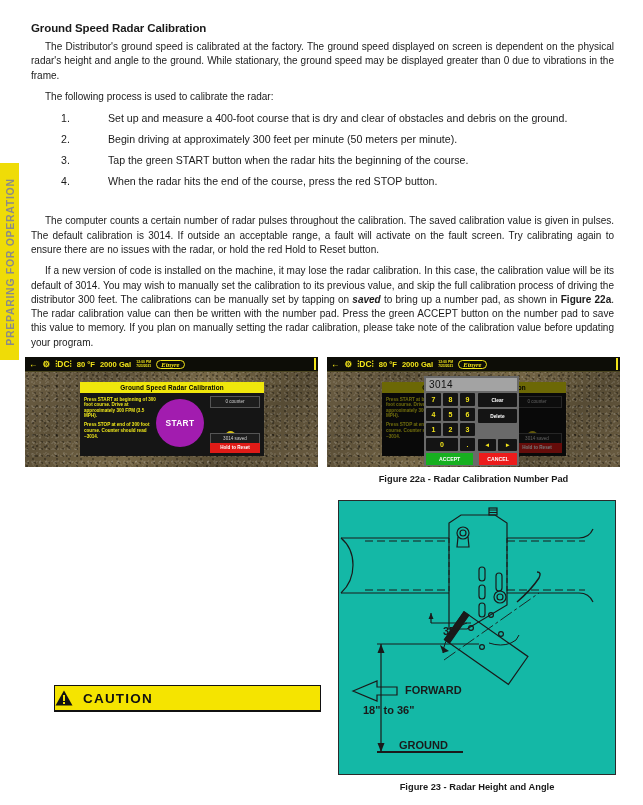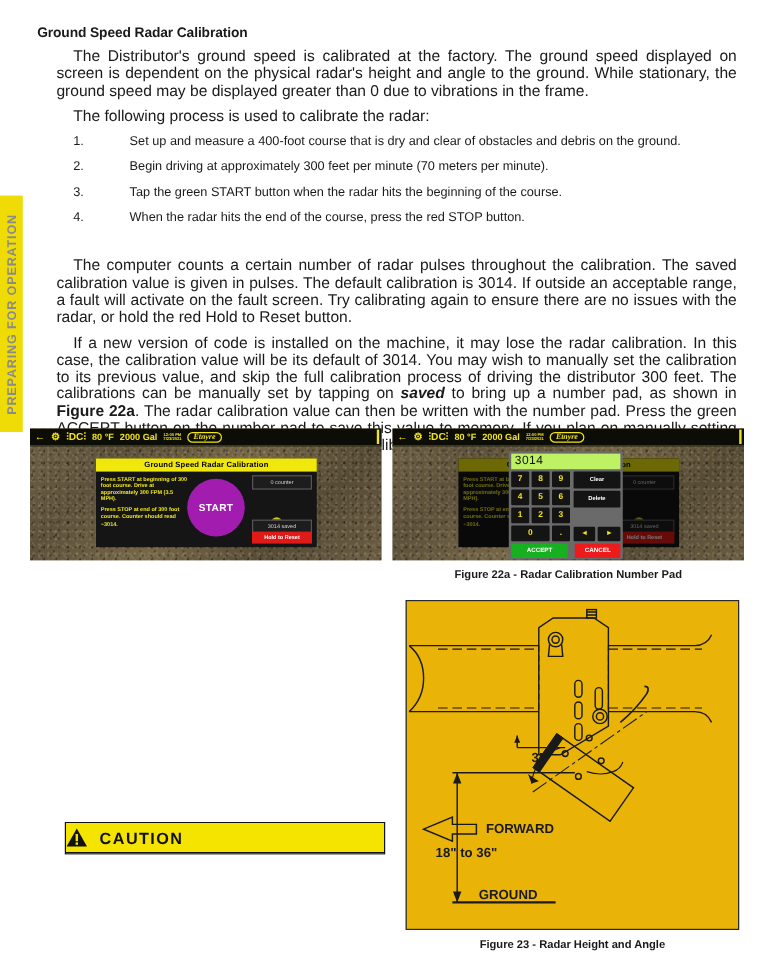--- a/index.html
+++ b/index.html
@@ -38,23 +38,23 @@
     left: 31px; top: 22px;
     width: 583px;
   }
   h1.sec-title {
     font-size: 11.5px;
     font-weight: bold;
     margin: 0 0 6px 0;
     letter-spacing: -0.1px;
   }
   p.para {
-    font-size: 13px;
+    font-size: 10px;
     line-height: 14.3px;
-    margin: 0 0 7px 16px;
+    margin: 0 0 7px 0;
     text-align: justify;
     text-indent: 14px;
   }
   p.para.nojust { text-align: left; }
 
   ol.steps {
     list-style: none;
     margin: 3px 0 0 0;
     padding: 0;
   }
@@ -222,21 +222,21 @@
     position: absolute;
     left: 97px; top: 19px;
     width: 95px; height: 90px;
     background: #6a6a6a;
     z-index: 9;
     padding: 2px;
     filter: none;
   }
   .np-display {
     height: 13px;
-    background: #bef264;
+    background: #a3a3a3;
     color: #111;
     font-size: 10px;
     font-weight: normal;
     font-family: "Liberation Sans", sans-serif;
     display: flex; align-items: center;
     padding-left: 3px;
     letter-spacing: 0.4px;
     margin-bottom: 2px;
   }
   .np-grid {
@@ -320,21 +320,21 @@
 
   
   #fig23 {
     position: absolute;
     left: 338px; top: 500px;
     width: 278px;
   }
   #fig23 .f23-frame {
     width: 278px; height: 275px;
     border: 1.2px solid #2a2a2a;
-    background: #eab308;
+    background: #14b8a6;
     position: relative;
     overflow: hidden;
   }
   #fig23 .f23-cap {
     text-align: center;
     font-size: 9.3px;
     font-weight: bold;
     margin-top: 7px;
   }
 </style>
@@ -353,21 +353,21 @@
 
   <p class="para nojust">The following process is used to calibrate the radar:</p>
 
   <ol class="steps">
     <li>
       <span class="num">1.</span>
       <span>Set up and measure a 400-foot course that is dry and clear of obstacles and debris on the ground.</span>
     </li>
     <li>
       <span class="num">2.</span>
-      <span>Begin driving at approximately 300 feet per minute (70 meters per minute).</span>
+      <span>Begin driving at approximately 300 feet per minute (50 meters per minute).</span>
     </li>
     <li>
       <span class="num">3.</span>
       <span>Tap the green START button when the radar hits the beginning of the course.</span>
     </li>
     <li>
       <span class="num">4.</span>
       <span>When the radar hits the end of the course, press the red STOP button.</span>
     </li>
   </ol>

